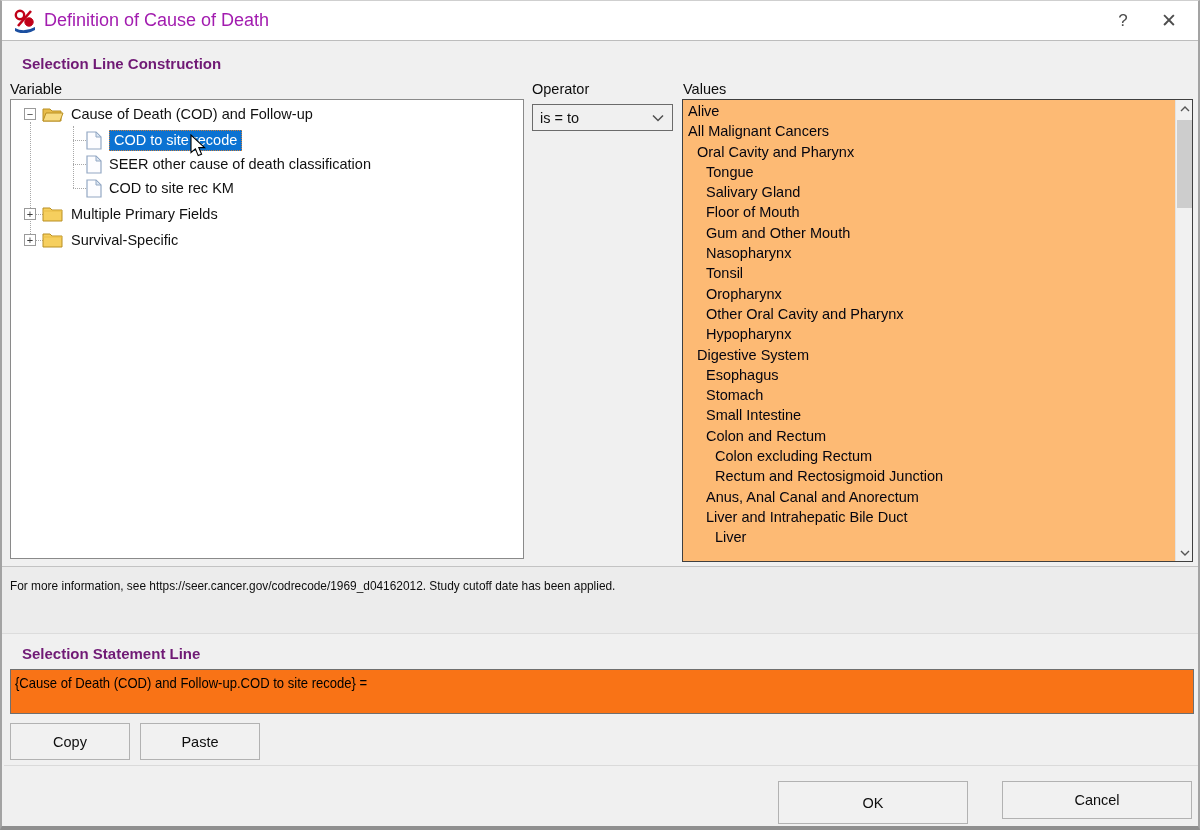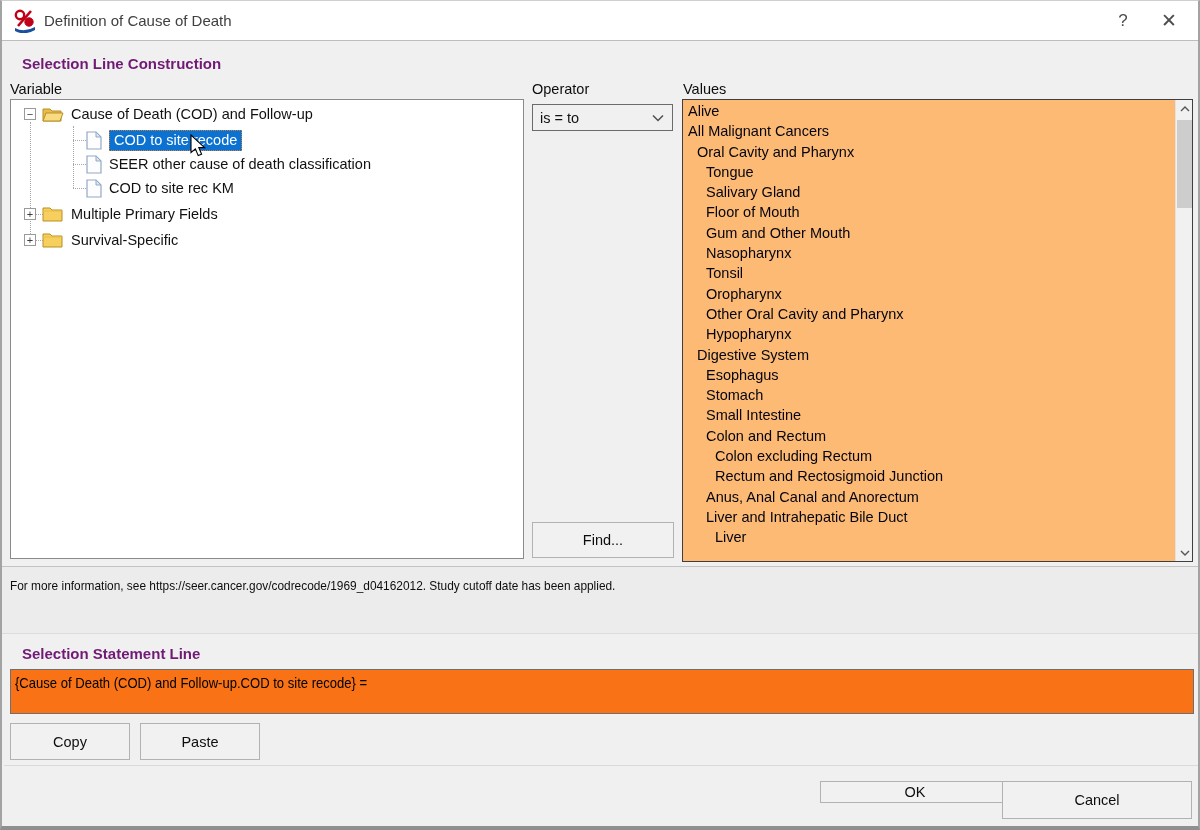--- a/index.html
+++ b/index.html
@@ -9,21 +9,21 @@
     background:#f0f0f0;
     border-left:2px solid #a3a3a3;border-right:2px solid #a3a3a3;
     border-top:1px solid #cfcfcf;border-bottom:4px solid #8f8f8f;
     font-family:"Liberation Sans","DejaVu Sans",sans-serif;
     color:#111;overflow:hidden;
   }
   
   .titlebar{position:absolute;left:0;top:0;width:100%;height:40px;background:#ffffff;
     border-bottom:1px solid #bdbdbd;display:flex;align-items:center;}
   .app-icon{width:22px;height:24px;margin:0 8px 0 12px;flex:0 0 auto;}
-  .title-text{font-size:15px;color:#404040;}
+  .title-text{font-size:18px;color:#a21caf;}
   .titlebar-spacer{flex:1;}
   .tb-btn{width:46px;height:40px;display:flex;align-items:center;justify-content:center;
     font-size:17px;color:#4d4d4d;cursor:default;}
   
   .group-heading{position:absolute;font-size:15px;font-weight:bold;color:#701a75;}
   .col-label{position:absolute;font-size:14.5px;color:#0d0d0d;}
   
   .tree-box{position:absolute;left:8px;top:98px;width:514px;height:460px;
     background:#fff;border:1px solid #8a8a8a;}
   .tree-row{position:absolute;height:22px;display:flex;align-items:center;font-size:14.5px;white-space:nowrap;}
@@ -156,21 +156,20 @@
     <path d="M1,1 L1,18.5 L5.4,14.8 L8.2,21.6 L11.6,20.2 L8.8,13.6 L14.6,13.6 Z" fill="#fff" stroke="#000" stroke-width="1.1"></path>
   </svg>
 
   <div class="combo">
     <span>is = to</span>
     <svg class="combo-arrow" width="12" height="8" viewBox="0 0 12 8">
       <polyline points="1,1.5 6,6.5 11,1.5" fill="none" stroke="#4f4f4f" stroke-width="1.5"></polyline>
     </svg>
   </div>
 
-  <div class="btn" style="left:530px;top:521px;width:142px;height:36px;">Find...</div>
 
   <div class="values-box">
     <div class="values-inner">
       <div class="val-row lvl0">Alive</div>
       <div class="val-row lvl0">All Malignant Cancers</div>
       <div class="val-row lvl1">Oral Cavity and Pharynx</div>
       <div class="val-row lvl2">Tongue</div>
       <div class="val-row lvl2">Salivary Gland</div>
       <div class="val-row lvl2">Floor of Mouth</div>
       <div class="val-row lvl2">Gum and Other Mouth</div>
@@ -212,16 +211,16 @@
   <div class="group-heading" style="left:20px;top:644px;">Selection Statement Line</div>
   <div class="stmt-box">
     <div class="stmt-text">{Cause of Death (COD) and Follow-up.COD to site recode} =</div>
   </div>
 
   <div class="btn" style="left:8px;top:722px;width:120px;height:37px;">Copy</div>
   <div class="btn" style="left:138px;top:722px;width:120px;height:37px;">Paste</div>
 
   <div class="footer-divider"></div>
 
-  <div class="btn" style="left:818px;top:780px;width:190px;height:22px;">OK</div>
+  <div class="btn" style="left:776px;top:780px;width:190px;height:43px;">OK</div>
   <div class="btn" style="left:1000px;top:780px;width:190px;height:38px;">Cancel</div>
 
 </div>
 
 </body></html>

